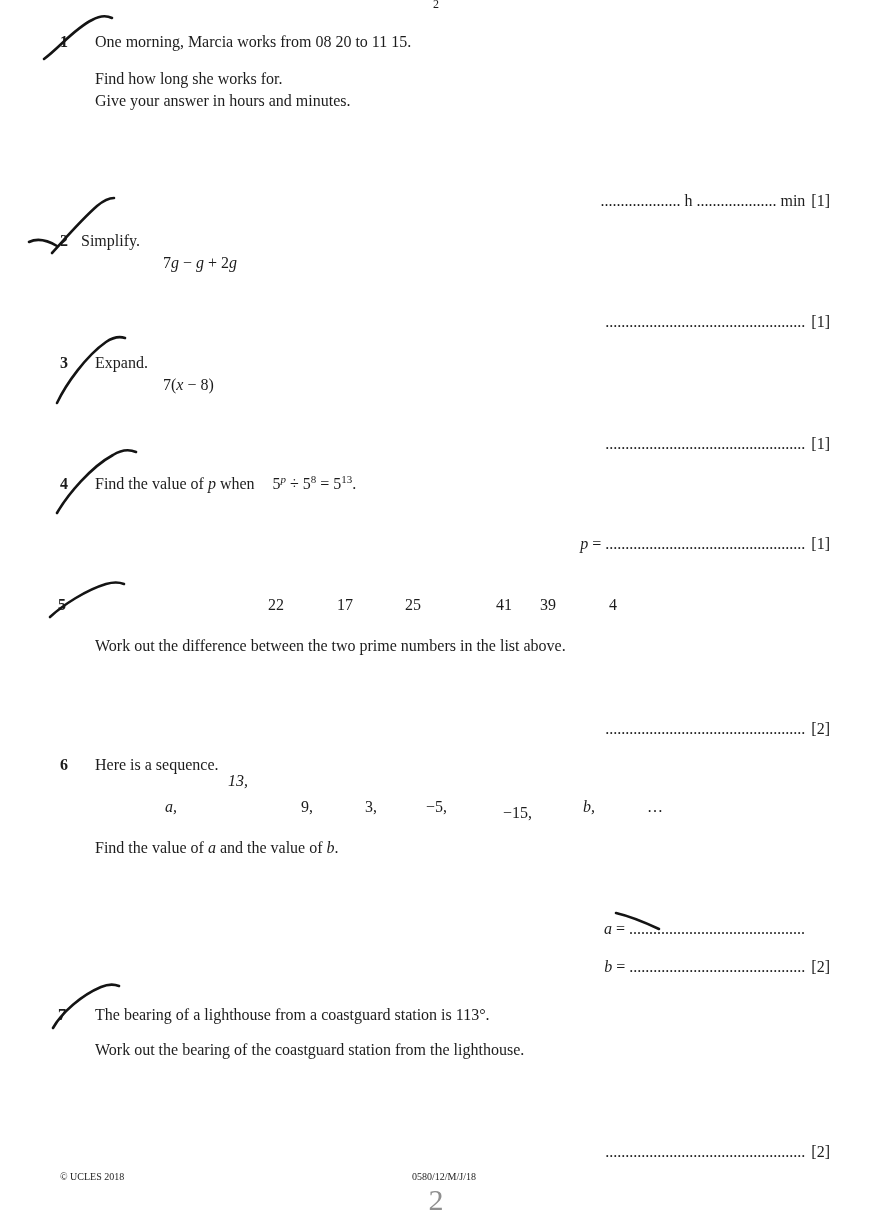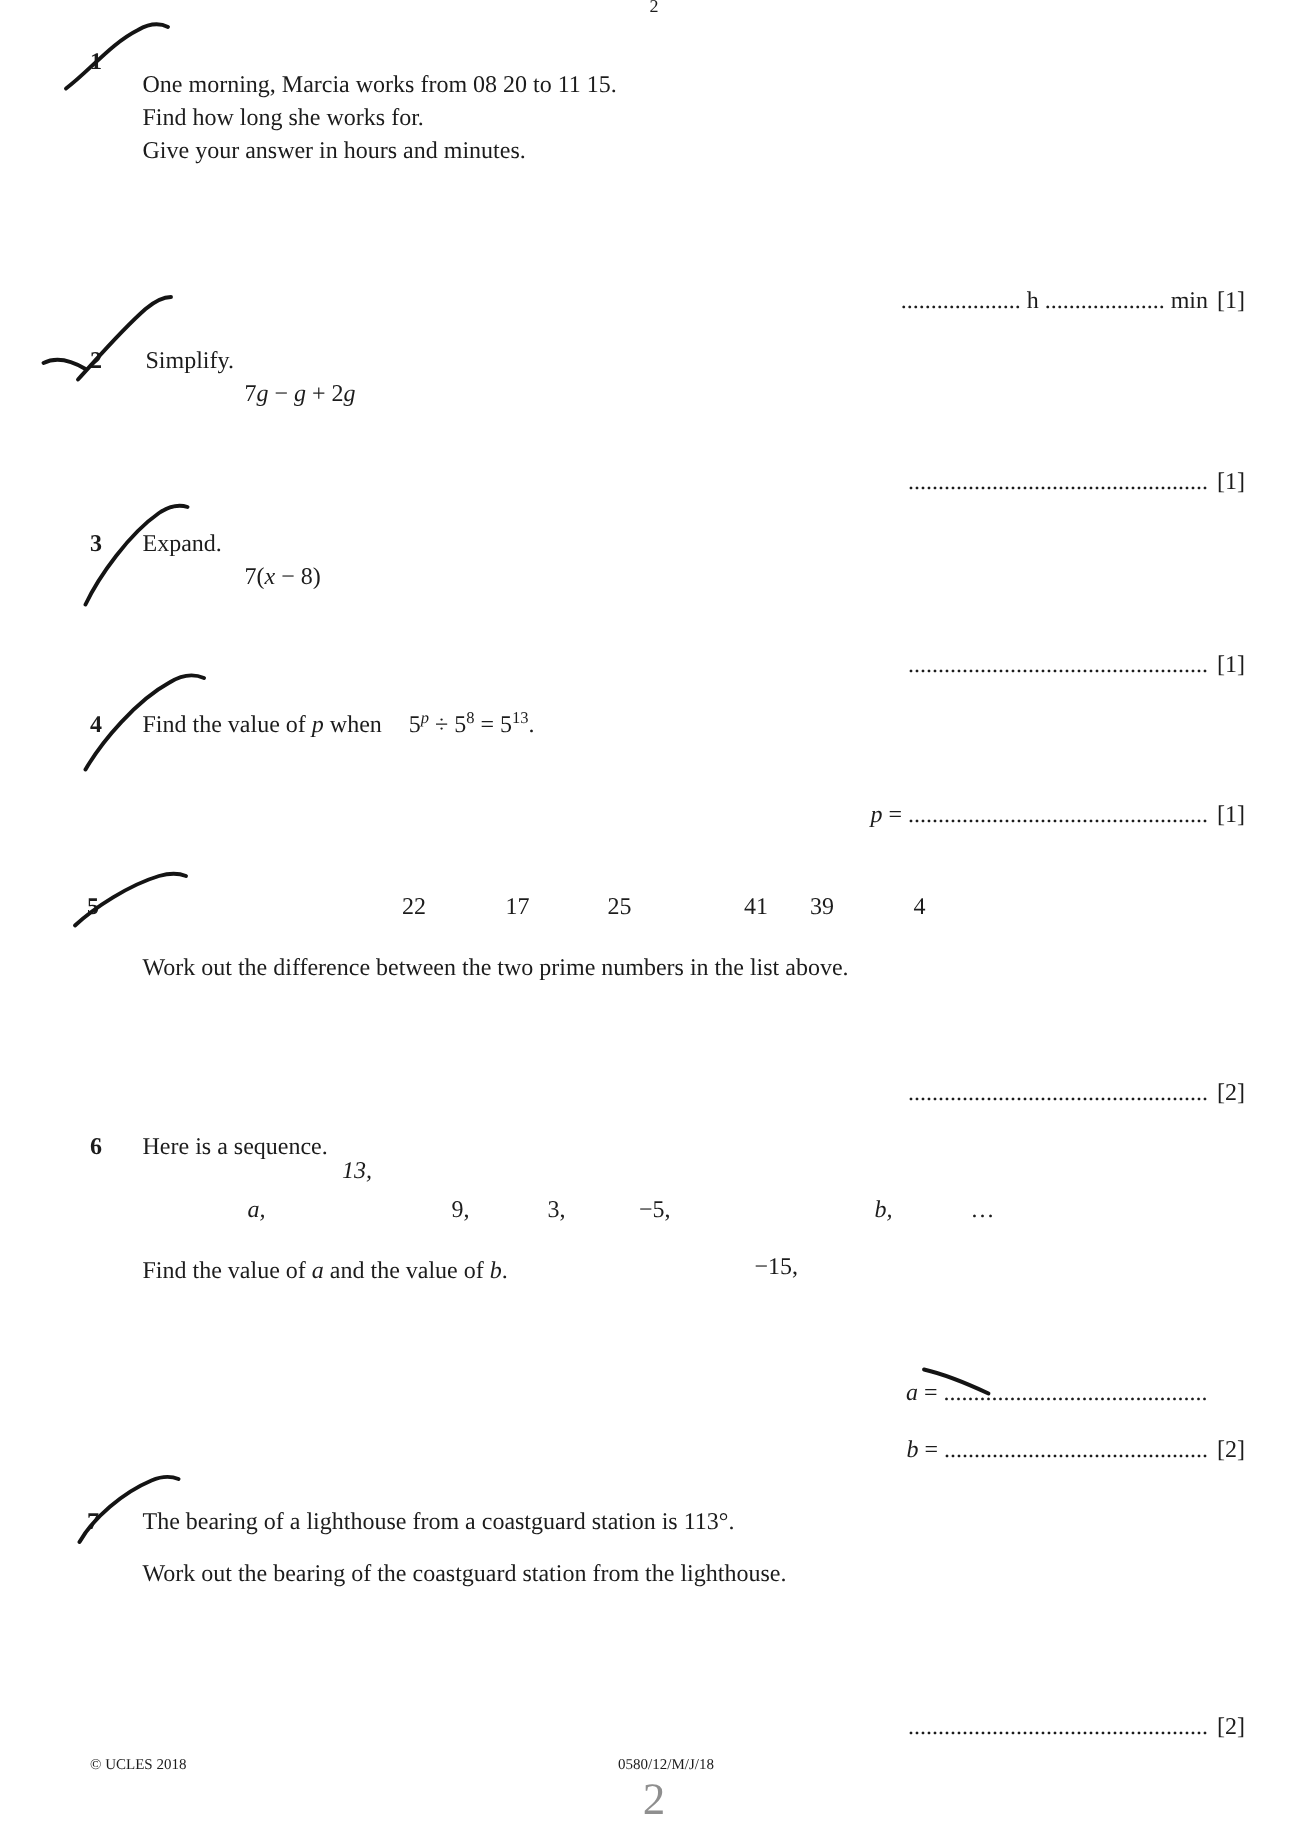--- a/index.html
+++ b/index.html
@@ -26,29 +26,29 @@
   .ink path{fill:none;stroke:#141414;stroke-width:2.6;stroke-linecap:round;stroke-linejoin:round;}
 </style>
 </head>
 <body>
 
 <div class="page">
 
   <div class="abs top-pagenum" style="left:50%;top:-3px;transform:translateX(-50%);">2</div>
 
   <div class="abs qnum" style="left:60px;top:33px;">1</div>
-  <div class="abs" style="left:95px;top:33px;margin-top:15px;">One morning, Marcia works from 08 20 to 11 15.</div>
+  <div class="abs" style="left:95px;top:33px;">One morning, Marcia works from 08 20 to 11 15.</div>
   <div class="abs" style="left:95px;top:70px;">Find how long she works for.</div>
   <div class="abs" style="left:95px;top:92px;">Give your answer in hours and minutes.</div>
   <div class="abs" style="right:42px;top:192px;">
     <span>.................... h .................... min</span><span class="marks">[1]</span>
   </div>
 
   <div class="abs qnum" style="left:60px;top:232px;">2</div>
-  <div class="abs" style="left:97px;top:232px;text-align:right;">Simplify.</div>
+  <div class="abs" style="left:81px;top:232px;text-align:right;">Simplify.</div>
   <div class="abs" style="left:163px;top:254px;">
     <span>7</span><span class="it">g</span><span> − </span><span class="it">g</span><span> + 2</span><span class="it">g</span>
   </div>
   <div class="abs" style="right:42px;top:313px;">
     <span>..................................................</span><span class="marks">[1]</span>
   </div>
 
   <div class="abs qnum" style="left:60px;top:354px;">3</div>
   <div class="abs" style="left:95px;top:354px;">Expand.</div>
   <div class="abs" style="left:163px;top:376px;">
@@ -78,21 +78,21 @@
     <span>..................................................</span><span class="marks">[2]</span>
   </div>
 
   <div class="abs qnum" style="left:60px;top:756px;">6</div>
   <div class="abs" style="left:95px;top:756px;">Here is a sequence.</div>
   <div class="abs it" style="left:165px;top:798px;">a,</div>
   <div class="abs" style="left:228px;top:772px;font-style:italic;">13,</div>
   <div class="abs" style="left:301px;top:798px;">9,</div>
   <div class="abs" style="left:365px;top:798px;">3,</div>
   <div class="abs" style="left:426px;top:798px;">−5,</div>
-  <div class="abs" style="left:503px;top:836px;text-align:center;">−15,</div>
+  <div class="abs" style="left:503px;top:804px;text-align:center;">−15,</div>
   <div class="abs it" style="left:583px;top:798px;">b,</div>
   <div class="abs" style="left:647px;top:798px;">…</div>
   <div class="abs" style="left:95px;top:839px;">
     <span>Find the value of </span><span class="it">a</span><span> and the value of </span><span class="it">b</span><span>.</span>
   </div>
   <div class="abs" style="right:67px;top:920px;">
     <span class="it">a</span><span> = ............................................</span>
   </div>
   <div class="abs" style="right:42px;top:958px;">
     <span class="it">b</span><span> = ............................................</span><span class="marks">[2]</span>

